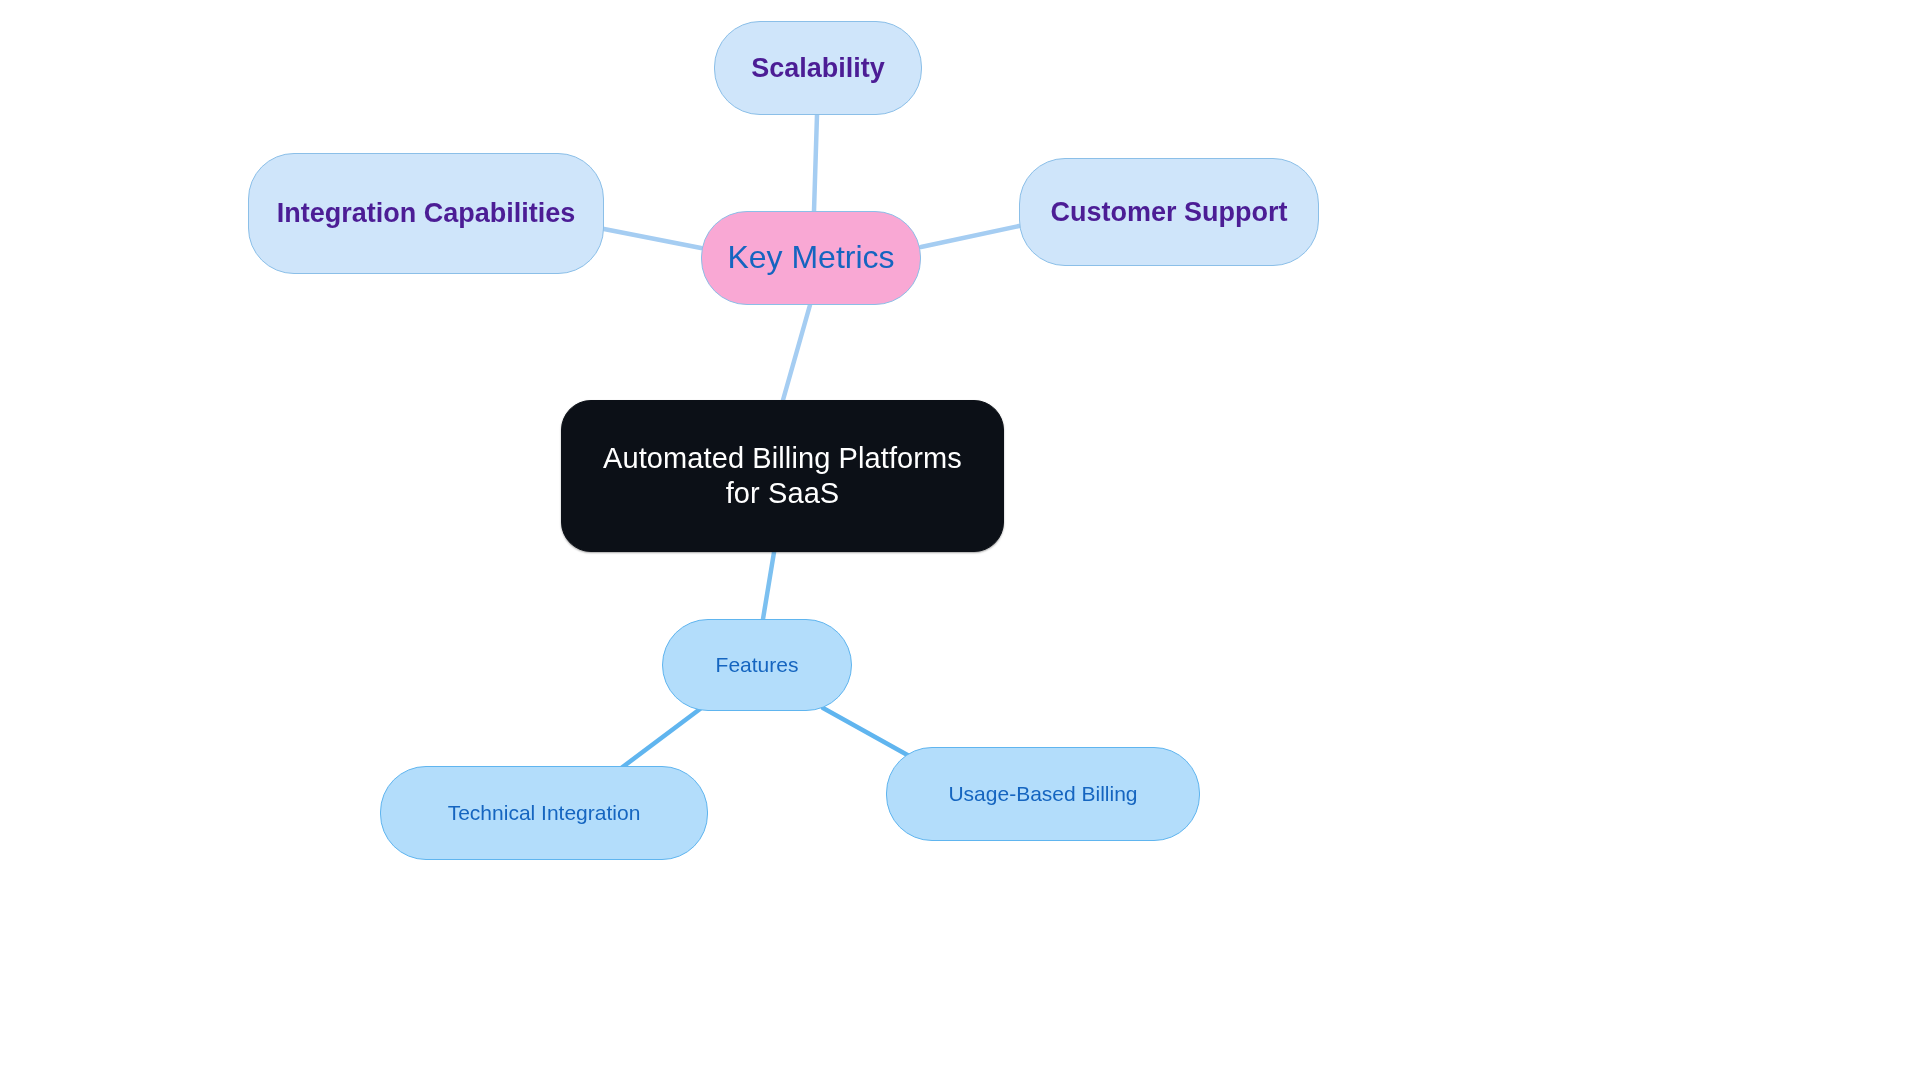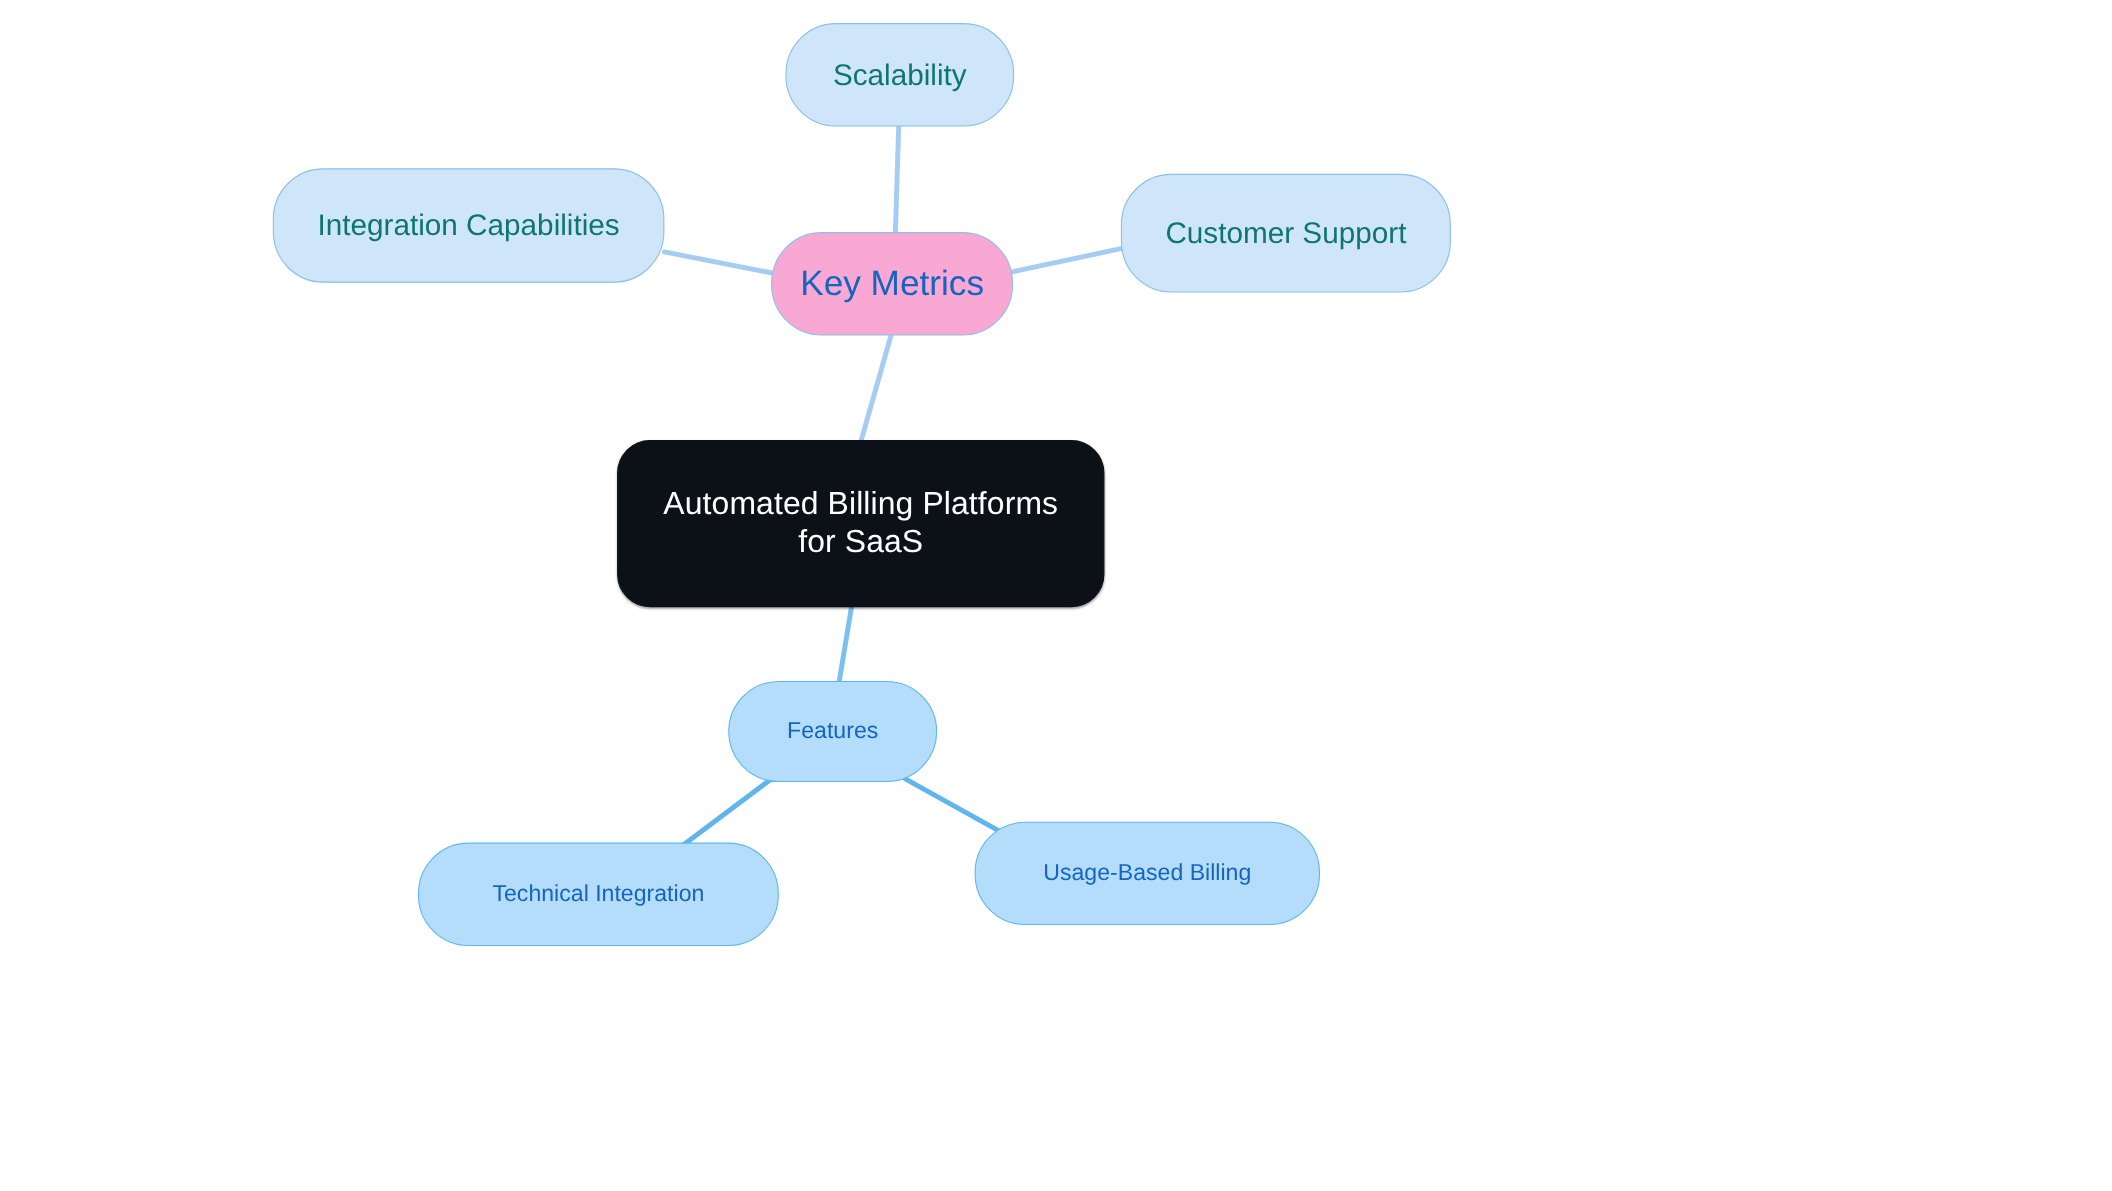--- a/index.html
+++ b/index.html
@@ -46,23 +46,24 @@
   .node.branch {
     background: #f9a8d4;
     border: 1.6px solid #8bbfe8;
     color: #1565c0;
     border-radius: 46px;
     font-size: 32px;
   }
   .node.leaf-a {
     background: #cfe5fa;
     border: 1.6px solid #8bbfe8;
-    color: #0f766e;
+    color: #4c1d95;
     border-radius: 46px;
     font-size: 27px;
+    font-weight: bold;
   }
   .node.leaf-b {
     background: #b3ddfb;
     border: 1.8px solid #60b5ef;
     color: #1565c0;
     border-radius: 46px;
     font-size: 21px;
   }
 </style>
 </head>
@@ -77,21 +78,21 @@
     <path d="M 921,247 L 1019,226" stroke="#a5cdf2" stroke-width="4.5" fill="none" stroke-linecap="round"></path>
     <path d="M 779,522 L 763,619" stroke="#7cc0f0" stroke-width="4.5" fill="none" stroke-linecap="round"></path>
     <path d="M 700,709 L 600,784" stroke="#60b5ef" stroke-width="4.5" fill="none" stroke-linecap="round"></path>
     <path d="M 823,708 L 920,762" stroke="#60b5ef" stroke-width="4.5" fill="none" stroke-linecap="round"></path>
   </svg>
 
   <div class="node leaf-a" style="left:714px; top:21px; width:208px; height:94px;">
     <span>Scalability</span>
   </div>
 
-  <div class="node leaf-a" style="left:248px; top:153px; width:356px; height:104px;">
+  <div class="node leaf-a" style="left:248px; top:153px; width:356px; height:121px;">
     <span>Integration Capabilities</span>
   </div>
 
   <div class="node leaf-a" style="left:1019px; top:158px; width:300px; height:108px;">
     <span>Customer Support</span>
   </div>
 
   <div class="node branch" style="left:701px; top:211px; width:220px; height:94px;">
     <span>Key Metrics</span>
   </div>

